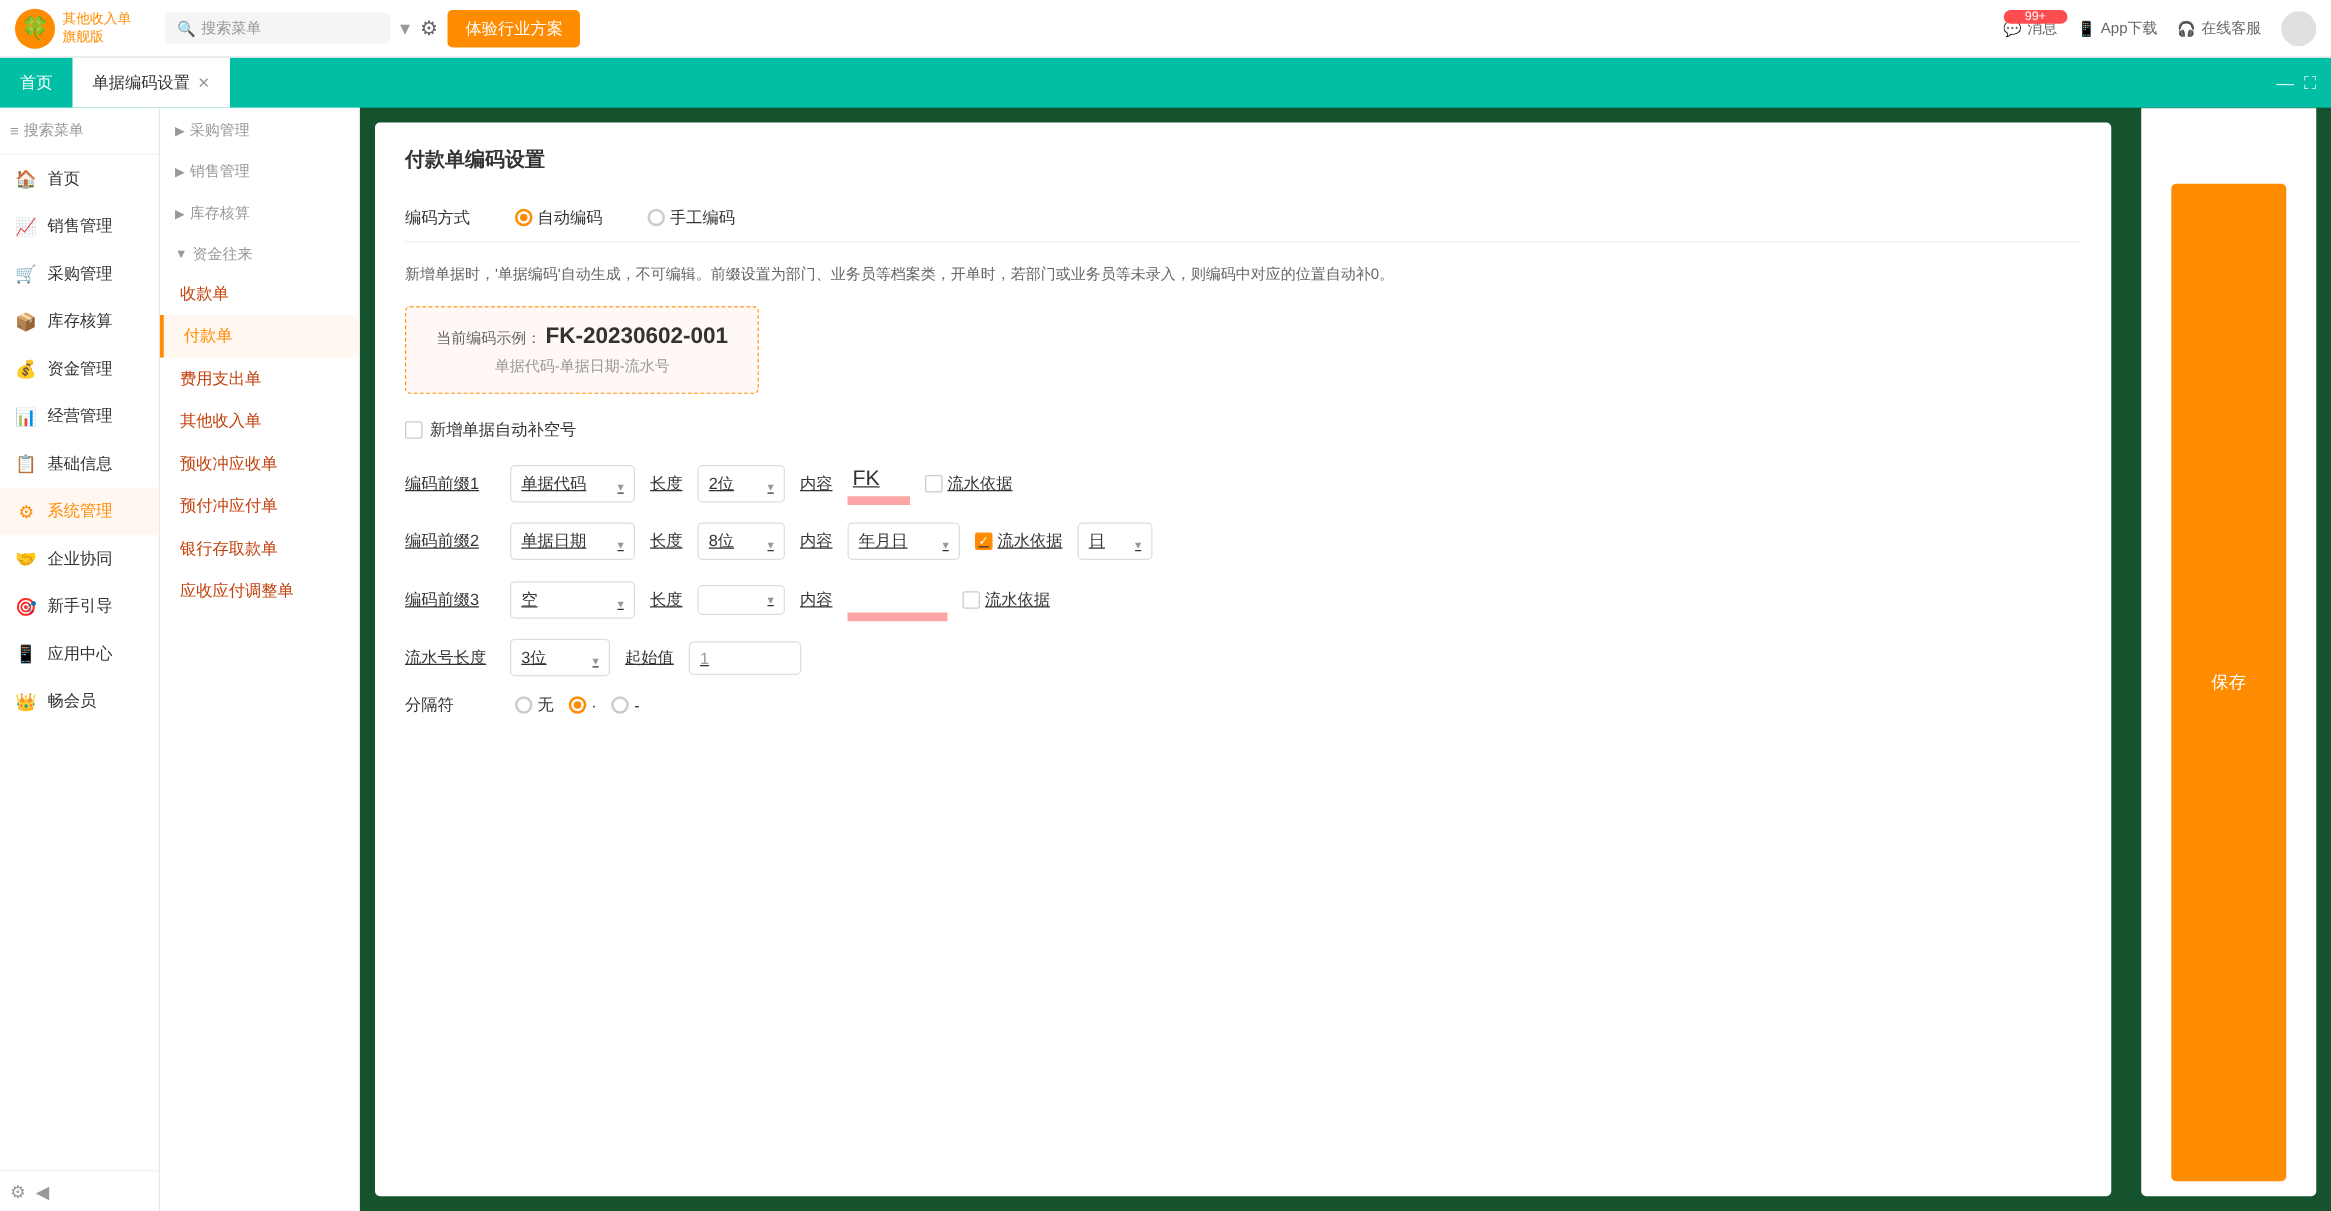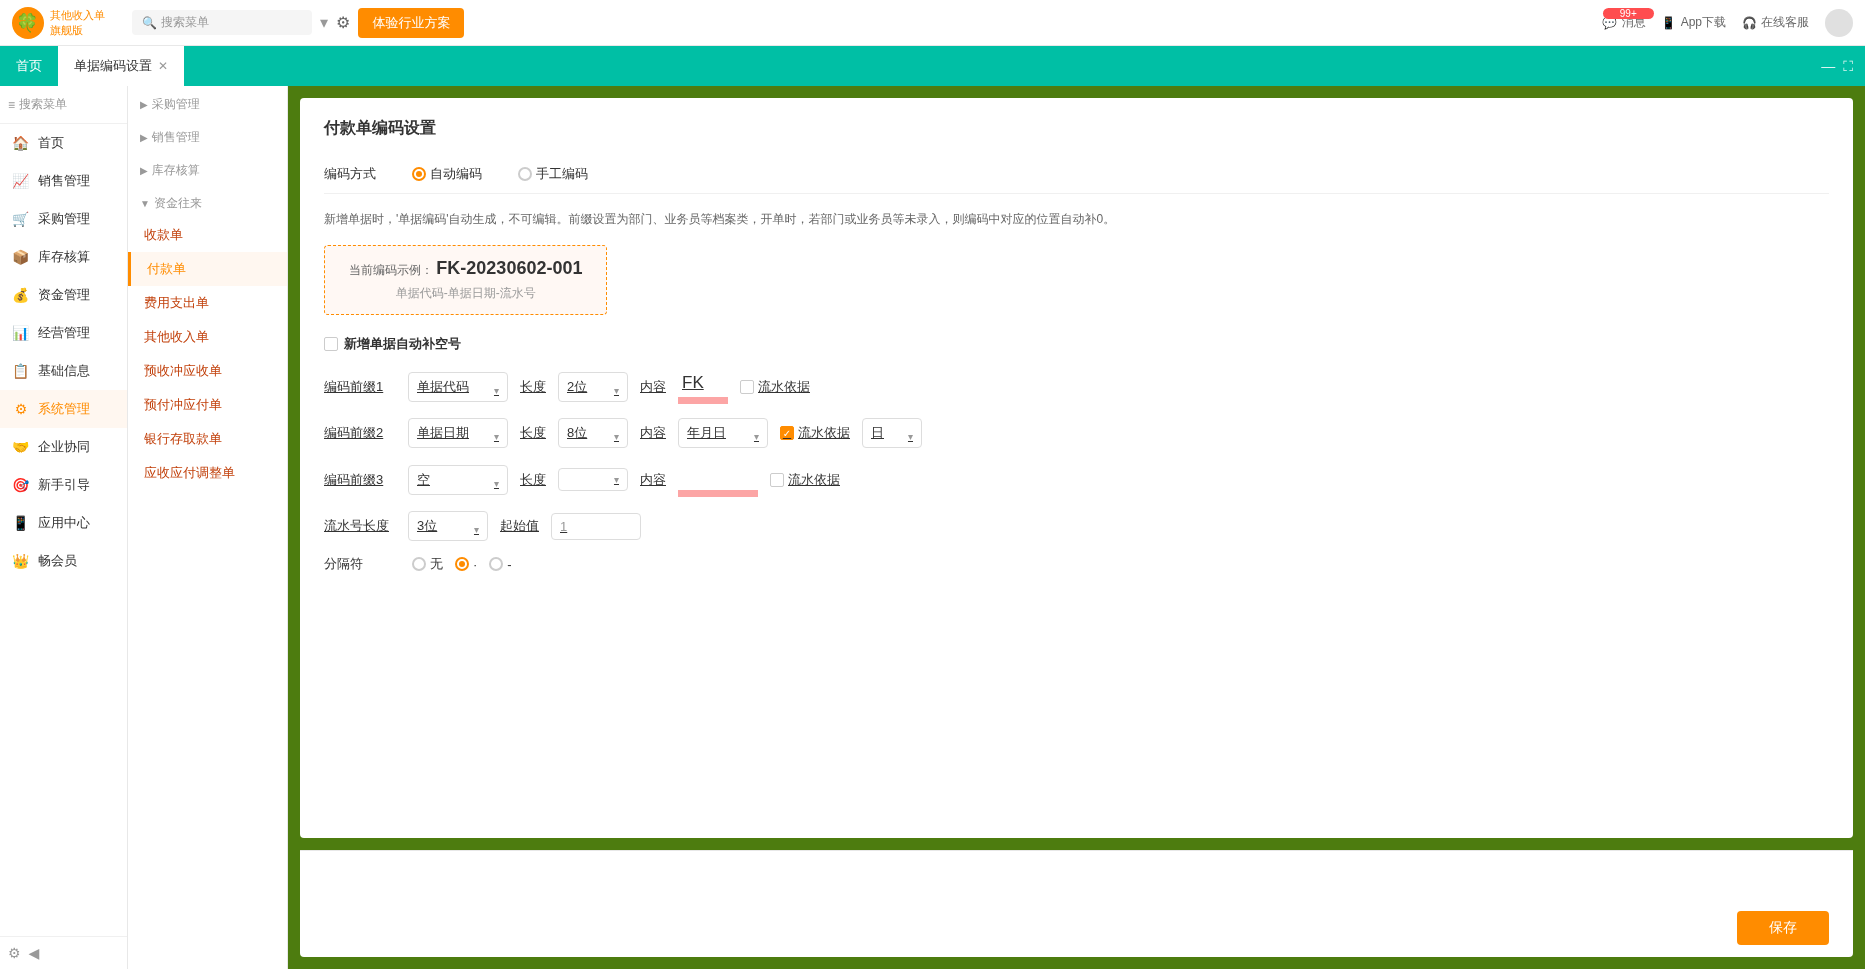--- a/index.html
+++ b/index.html
@@ -162,23 +162,23 @@
     }
     .left-panel-item.active {
       background: #fff7f0; color: #ff8c00;
       border-left: 3px solid #ff8c00;
     }
 
     
     .content-area {
       flex: 1;
       overflow-y: auto;
-      background: #4d7c0f;
-      display: flex;
-      flex-direction: column;
+      background: #14532d;
+      display: flex;
+      flex-direction: row;
     }
     .content-main {
       background: #fff;
       margin: 12px;
       border-radius: 4px;
       padding: 20px 24px;
       flex: 1;
       min-height: 600px;
     }
     .content-footer {
@@ -233,21 +233,21 @@
       border-radius: 4px;
       padding: 12px 24px;
       margin-bottom: 20px;
       text-align: center;
     }
     .code-preview-sub { font-size: 12px; color: #999; }
 
     
     .checkbox-row {
       display: flex; align-items: center; gap: 6px;
-      margin-bottom: 16px; font-size: 13px; font-weight: bold;
+      margin-bottom: 16px; font-size: 13px;
     }
     .custom-checkbox {
       width: 14px; height: 14px;
       border: 1.5px solid #ccc;
       border-radius: 2px;
       display: inline-block;
       vertical-align: middle;
     }
     .custom-checkbox.checked {
       background: #ff8c00; border-color: #ff8c00;

